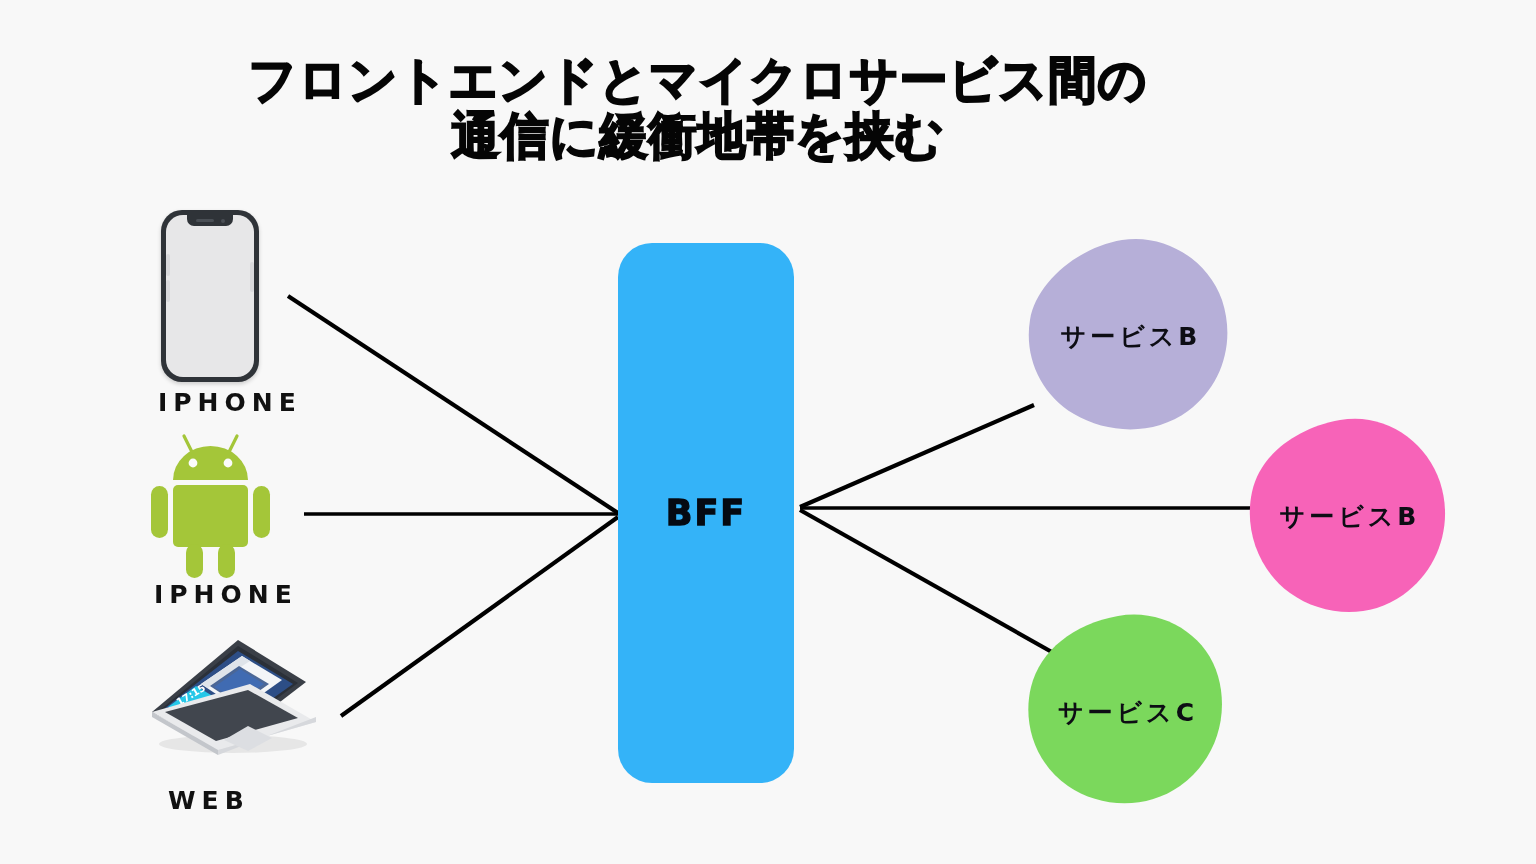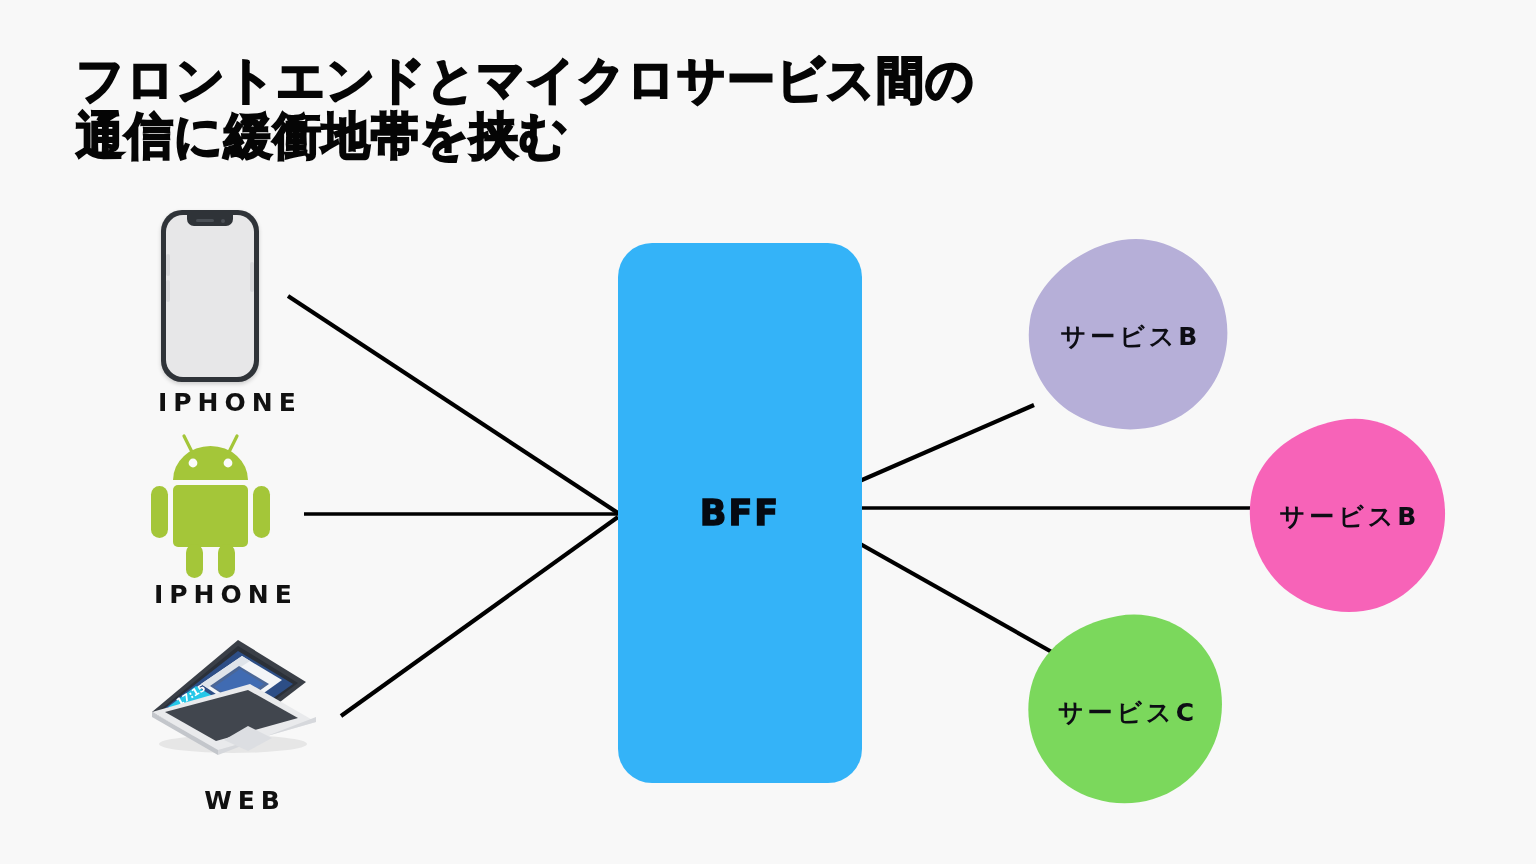--- a/index.html
+++ b/index.html
@@ -20,24 +20,23 @@
     height: 864px;
     background: #f8f8f8;
   }
 
   
   .title-block {
     position: absolute;
     left: 0;
     top: 52px;
     width: 1396px;
-    text-align: left;
+    text-align: center;
     line-height: 1.12;
     pointer-events: none;
-    margin-left: 48px;
   }
   .title-line {
     display: block;
     font-family: "DejaVu Sans", "Liberation Sans", sans-serif;
     font-weight: 700;
     font-size: 50px;
     letter-spacing: 1px;
     color: #050505;
     -webkit-text-stroke: 2.2px #050505;
     transform: scaleX(0.96);
@@ -51,21 +50,20 @@
     pointer-events: none;
   }
 
   
   .device {
     position: absolute;
   }
   .device-label {
     position: absolute;
     width: 100%;
-    text-align: center;
     font-family: "DejaVu Sans", "Liberation Sans", sans-serif;
     font-weight: 700;
     font-size: 25px;
     letter-spacing: 6px;
     color: #111111;
     text-indent: 6px;
     white-space: nowrap;
   }
 
   
@@ -126,24 +124,23 @@
 
   
   #web-device { left: 138px; top: 618px; width: 180px; height: 200px; }
   .laptop { position: absolute; left: 0; top: 0; width: 180px; height: 140px; }
   #web-label { top: 168px; left: 24px; width: 160px; }
 
   
   #bff-box {
     position: absolute;
     left: 618px; top: 243px;
-    width: 208px; height: 540px;
+    width: 176px; height: 540px;
     background: #34b3f8;
     border-radius: 34px;
-    padding-left: 36px;
   }
   #bff-text {
     position: absolute;
     left: 0; top: 50%;
     width: 100%;
     transform: translateY(-50%);
     text-align: center;
     font-family: "DejaVu Sans", "Liberation Sans", sans-serif;
     font-weight: 700;
     font-size: 35px;

